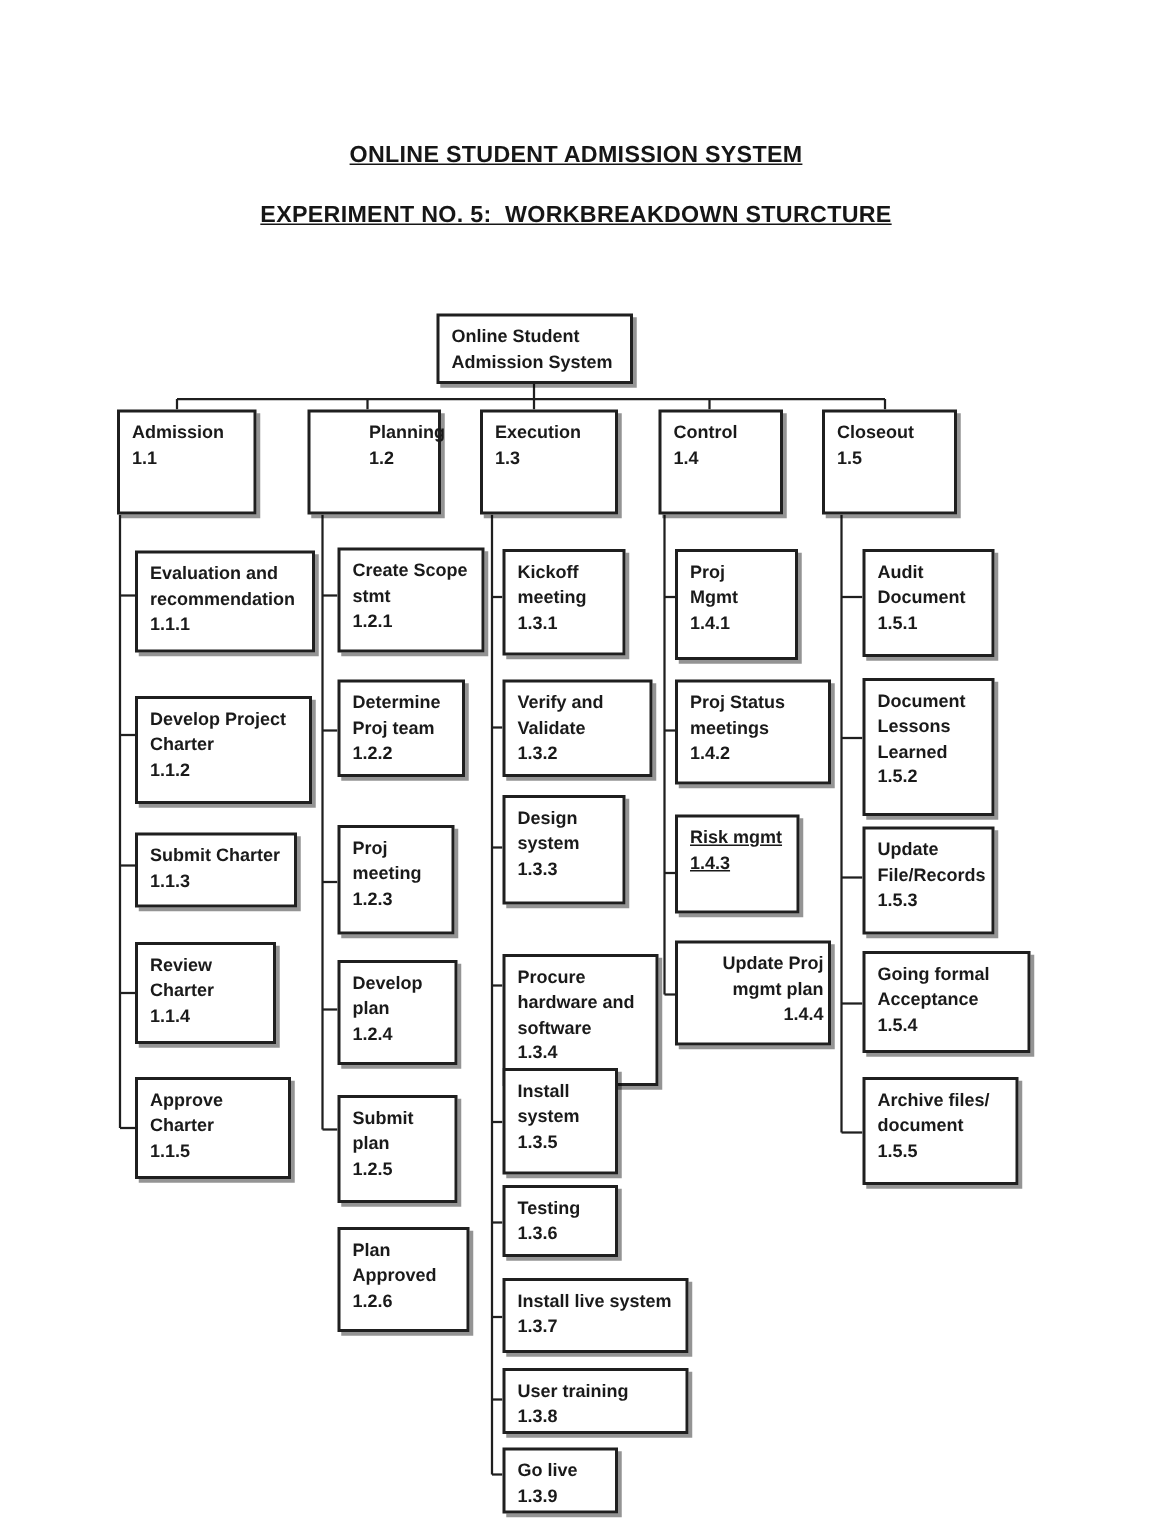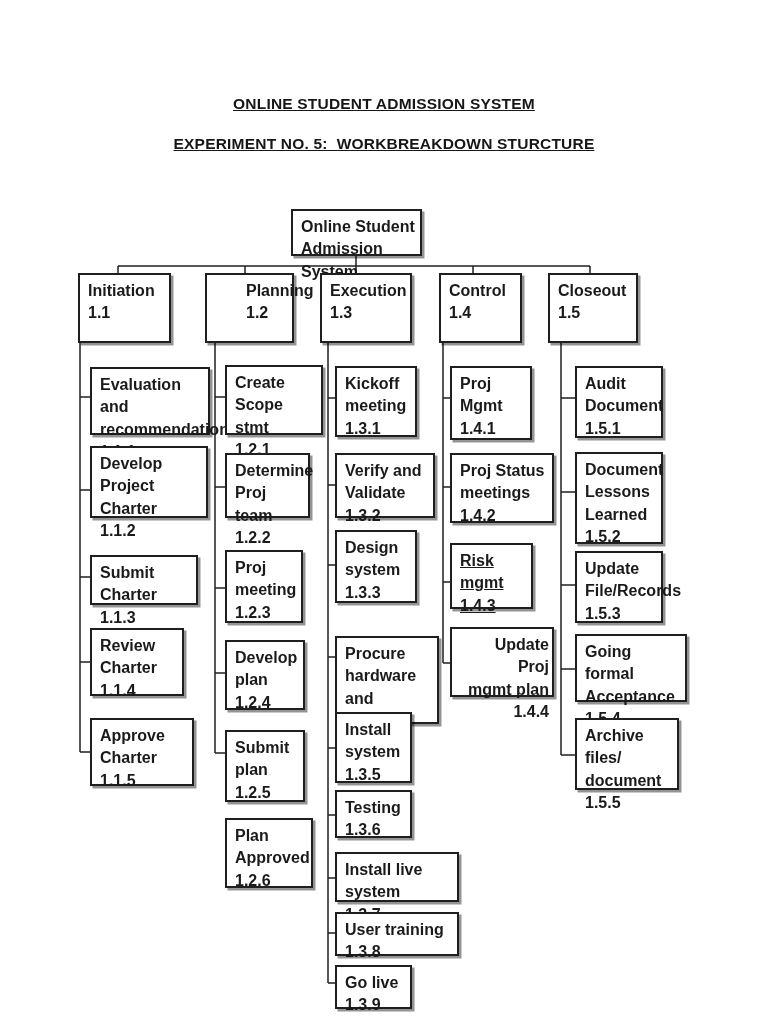--- a/index.html
+++ b/index.html
@@ -12,21 +12,21 @@
     font-size:15.5px; font-weight:bold; text-decoration:underline;
     color:#161616; white-space:pre; letter-spacing:0.2px;
   }
   .title + .title { margin-top:22px; }
   .title { display:block; }
   .connectors { position:absolute; top:0; left:0; }
   .box {
     position:absolute; background:#ffffff; border:2px solid #1f1f1f;
     box-shadow:2.5px 2.5px 0 rgba(0,0,0,0.42);
     box-sizing:border-box; padding:5px 3px 3px 8px;
-    font-size:16px; font-weight:bold; line-height:1.4; color:#1a1a1a;
+    font-size:12px; font-weight:bold; line-height:1.4; color:#1a1a1a;
   }
   .box .name { display:block; white-space:pre-line; }
   .box .code { display:block; }
 </style>
 </head>
 <body>
 
 <div class="page">
 
   <div class="titles">
@@ -84,21 +84,21 @@
       <line x1="561" y1="755" x2="575" y2="755"></line>
     </g>
   </svg>
 
   <div class="box" style="left:291px; top:209px; width:131px; height:47px;">
     <span class="name">Online Student
 Admission System</span>
   </div>
 
   <div class="box" style="left:78px; top:273px; width:93px; height:70px;">
-    <span class="name">Initiation</span>
+    <span class="name">Admission</span>
     <span class="code">1.1</span>
   </div>
   <div class="box" style="left:205px; top:273px; width:89px; height:70px;padding-left:39px;">
     <span class="name">Planning</span>
     <span class="code">1.2</span>
   </div>
   <div class="box" style="left:320px; top:273px; width:92px; height:70px;">
     <span class="name">Execution</span>
     <span class="code">1.3</span>
   </div>
@@ -109,21 +109,21 @@
   <div class="box" style="left:548px; top:273px; width:90px; height:70px;">
     <span class="name">Closeout</span>
     <span class="code">1.5</span>
   </div>
 
   <div class="box" style="left:90px; top:367px; width:120px; height:68px;">
     <span class="name">Evaluation and
 recommendation</span>
     <span class="code">1.1.1</span>
   </div>
-  <div class="box" style="left:90px; top:446px; width:118px; height:72px;">
+  <div class="box" style="left:90px; top:464px; width:118px; height:72px;">
     <span class="name">Develop Project
 Charter</span>
     <span class="code">1.1.2</span>
   </div>
   <div class="box" style="left:90px; top:555px; width:108px; height:50px;">
     <span class="name">Submit Charter</span>
     <span class="code">1.1.3</span>
   </div>
   <div class="box" style="left:90px; top:628px; width:94px; height:68px;">
     <span class="name">Review

